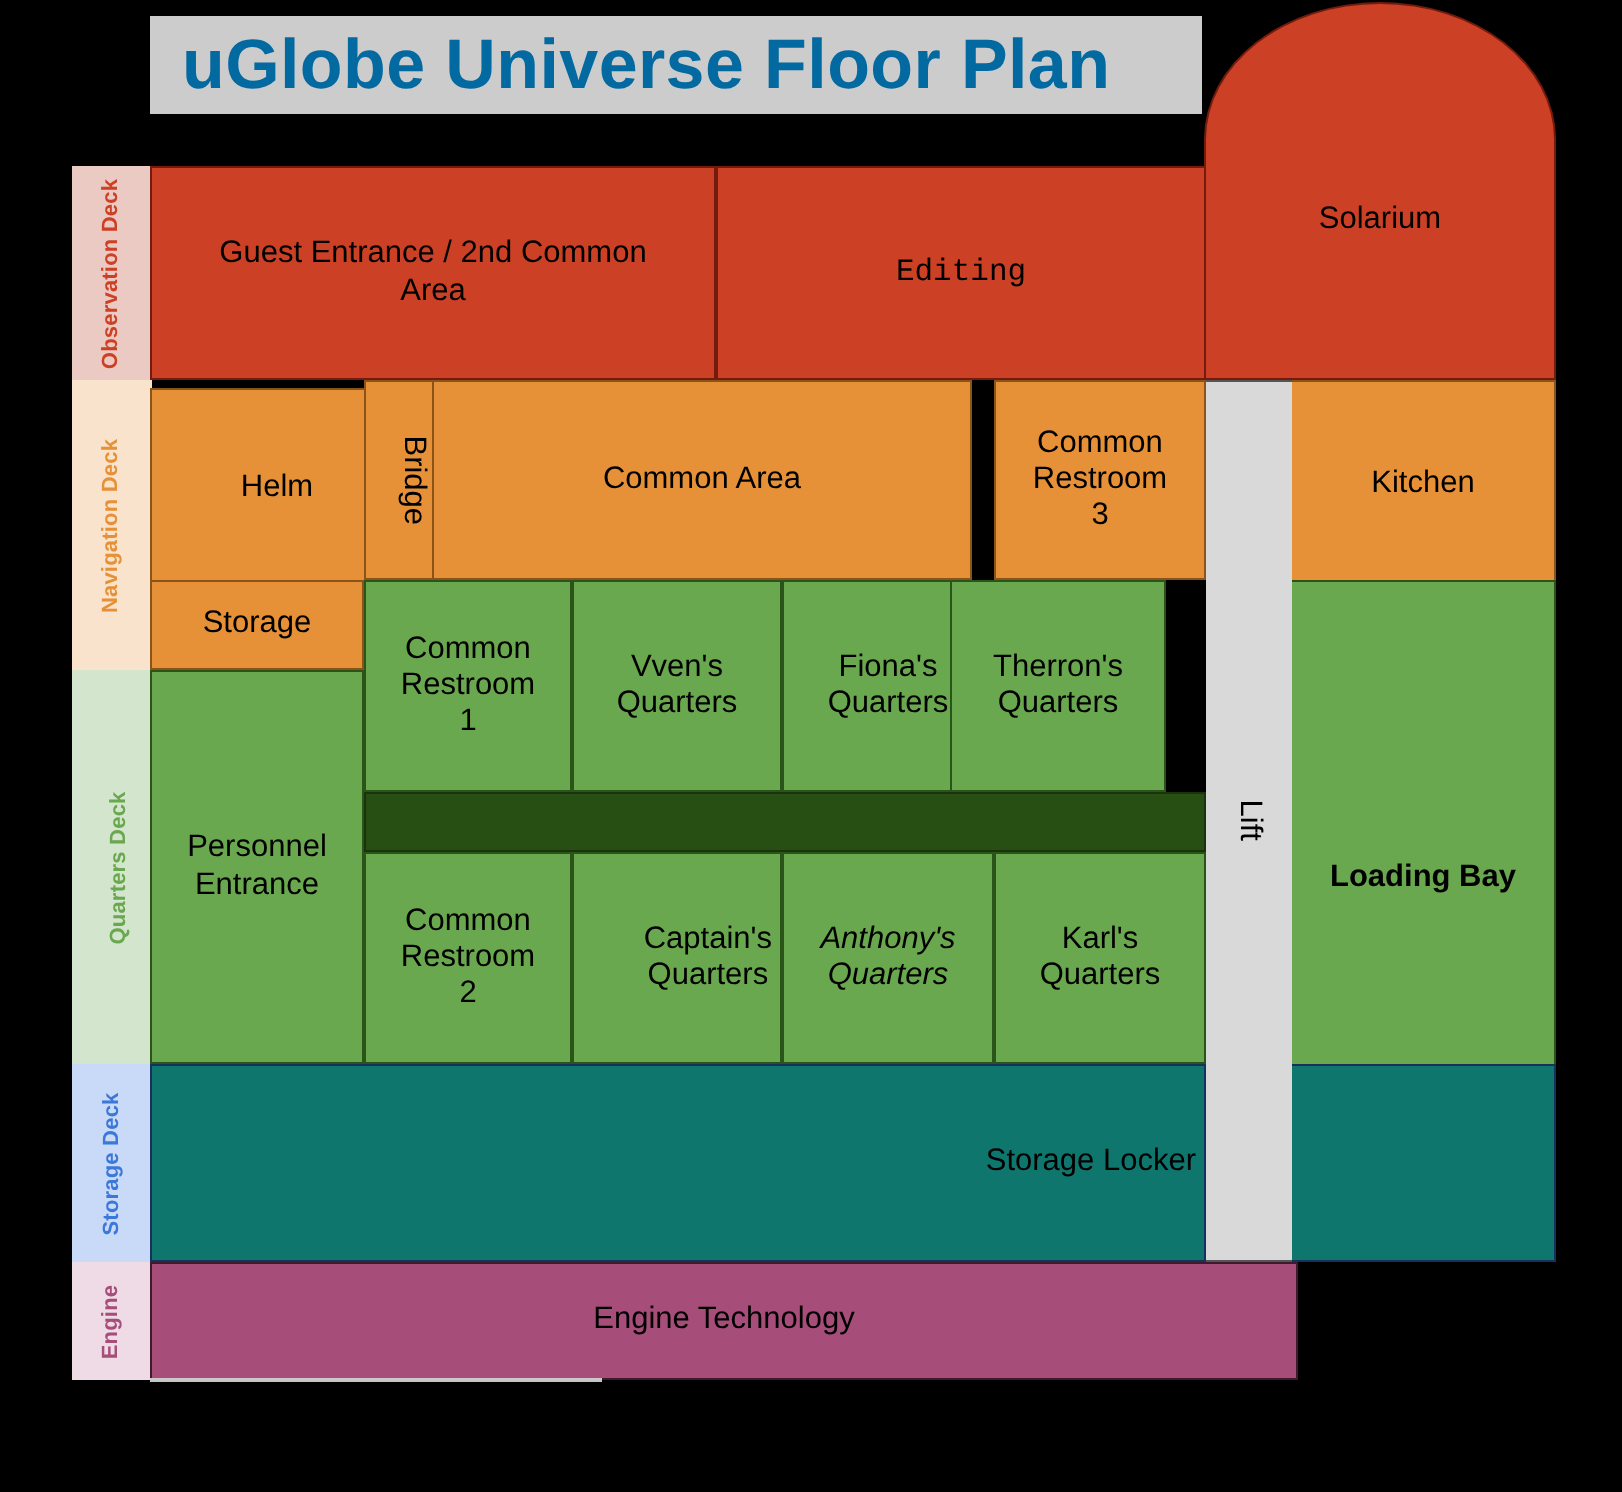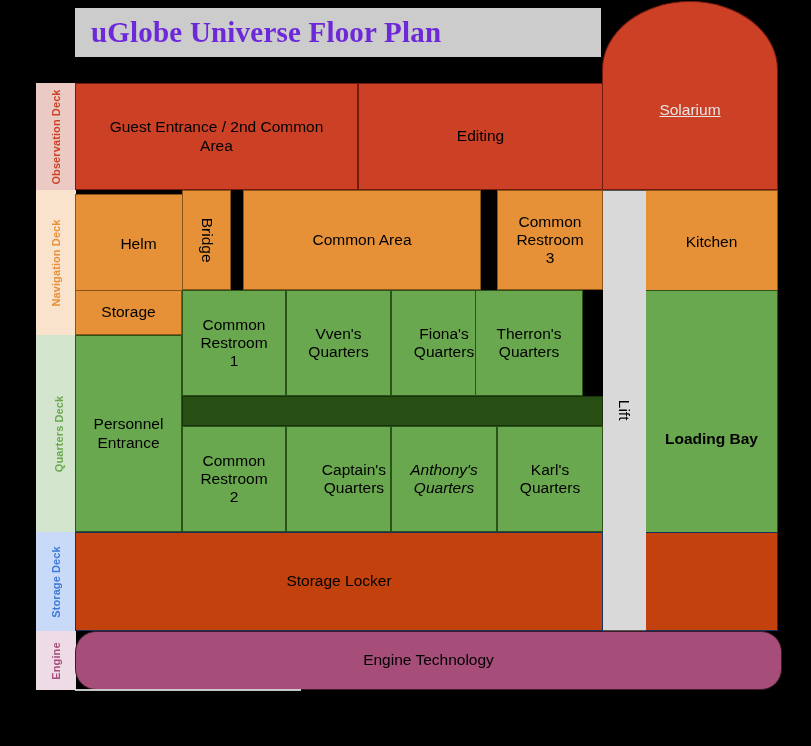--- a/index.html
+++ b/index.html
@@ -22,26 +22,25 @@
   .abs { position: absolute; box-sizing: border-box; }
 
   
   #title-bar {
     left: 75px; top: 8px; width: 526px; height: 49px;
     background: #cccccc;
     display: flex; align-items: center;
     padding-left: 16px;
   }
   #title-text {
-    font-size: 29px;
+    font-size: 35px;
     font-weight: bold;
-    color: #6d28d9;
+    color: #0369a1;
     letter-spacing: 0.2px;
     white-space: nowrap;
-    font-family: Liberation Serif, serif;
   }
 
   
   .deck-band {
     left: 36px; width: 40px;
     display: flex; align-items: center; justify-content: center;
   }
   .deck-label {
     transform: rotate(-90deg);
     white-space: nowrap;
@@ -58,21 +57,21 @@
     text-align: center;
     color: #000000;
     font-size: 15.5px;
     line-height: 1.18;
     padding: 2px 4px;
   }
   .room span { display: block; }
   .room-red    { background: #cc4125; border: 1.5px solid #741b0d; }
   .room-orange { background: #e69138; border: 1.5px solid #8a5418; }
   .room-green  { background: #6aa84f; border: 1.5px solid #2b5418; }
-  .room-blue   { background: #c2410c; border: 1.5px solid #17315e; }
+  .room-blue   { background: #0f766e; border: 1.5px solid #17315e; justify-content: flex-end; }
   .room-purple { background: #a64d79; border: 1.5px solid #3d1b2c; }
   .room-grey   { background: #d9d9d9; border: 1.5px solid #555555; }
   .corridor    { background: #274e13; border: 1.5px solid #1a330c; }
 
   .rot90 {
     transform: rotate(90deg);
     white-space: nowrap;
   }
 
   
@@ -80,23 +79,22 @@
     background: #cc4125;
     border: 1.5px solid #741b0d;
     border-top-left-radius: 100px 78px;
     border-top-right-radius: 100px 78px;
     display: flex;
     align-items: center;
     justify-content: center;
   }
   #solarium-label {
     font-size: 15.5px;
-    color: #e5e5e5;
+    color: #000000;
     margin-top: 28px;
-    text-decoration: underline;
   }
 
   
   #bottom-artifact {
     left: 75px; top: 689px; width: 226px; height: 2px;
     background: rgba(230,230,230,0.85);
   }
 </style>
 </head>
 <body>
@@ -127,37 +125,37 @@
     <div class="deck-label" style="color:#a64d79;">Engine</div>
   </div>
 
   <div class="abs room room-red" style="left:75px; top:83px; width:283px; height:107px;">
     <div>
       <span>Guest Entrance / 2nd Common</span>
       <span>Area</span>
     </div>
   </div>
 
-  <div class="abs room room-red" style="left:358px; top:83px; width:245px; height:107px;">
+  <div class="abs room room-red" style="left:358px; top:83px; width:245px; height:107px;font-family:Liberation Mono, monospace;">
     <span>Editing</span>
   </div>
 
   <div class="abs" id="solarium" style="left:602px; top:1px; width:176px; height:189px;">
     <div id="solarium-label">Solarium</div>
   </div>
 
   <div class="abs room room-orange" style="left:75px; top:194px; width:127px; height:100px;">
     <span>Helm</span>
   </div>
 
   <div class="abs room room-orange" style="left:182px; top:190px; width:49px; height:100px;">
     <span class="rot90">Bridge</span>
   </div>
 
-  <div class="abs room room-orange" style="left:243px; top:190px; width:238px; height:100px;">
+  <div class="abs room room-orange" style="left:216px; top:190px; width:270px; height:100px;">
     <span>Common Area</span>
   </div>
 
   <div class="abs room room-orange" style="left:497px; top:190px; width:106px; height:100px;">
     <div>
       <span>Common</span>
       <span>Restroom</span>
       <span>3</span>
     </div>
   </div>
@@ -239,21 +237,21 @@
 
   <div class="abs room room-green" style="left:645px; top:290px; width:133px; height:298px;font-weight:bold;">
     <span>Loading Bay</span>
   </div>
 
   <div class="abs room room-blue" style="left:75px; top:532px; width:528px; height:99px;">
     <span>Storage Locker</span>
   </div>
   <div class="abs room room-blue" style="left:645px; top:532px; width:133px; height:99px;"></div>
 
-  <div class="abs room room-purple" style="left:75px; top:631px; width:707px; height:59px;border-radius:21px;">
+  <div class="abs room room-purple" style="left:75px; top:631px; width:574px; height:59px;">
     <span>Engine Technology</span>
   </div>
 
   <div class="abs room room-grey" style="left:603px; top:190px; width:43px; height:441px; border-left:none; border-right:none;">
     <span class="rot90" style="font-size:15.5px;">Lift</span>
   </div>
 
   <div class="abs" id="bottom-artifact"></div>
 
 </div>

